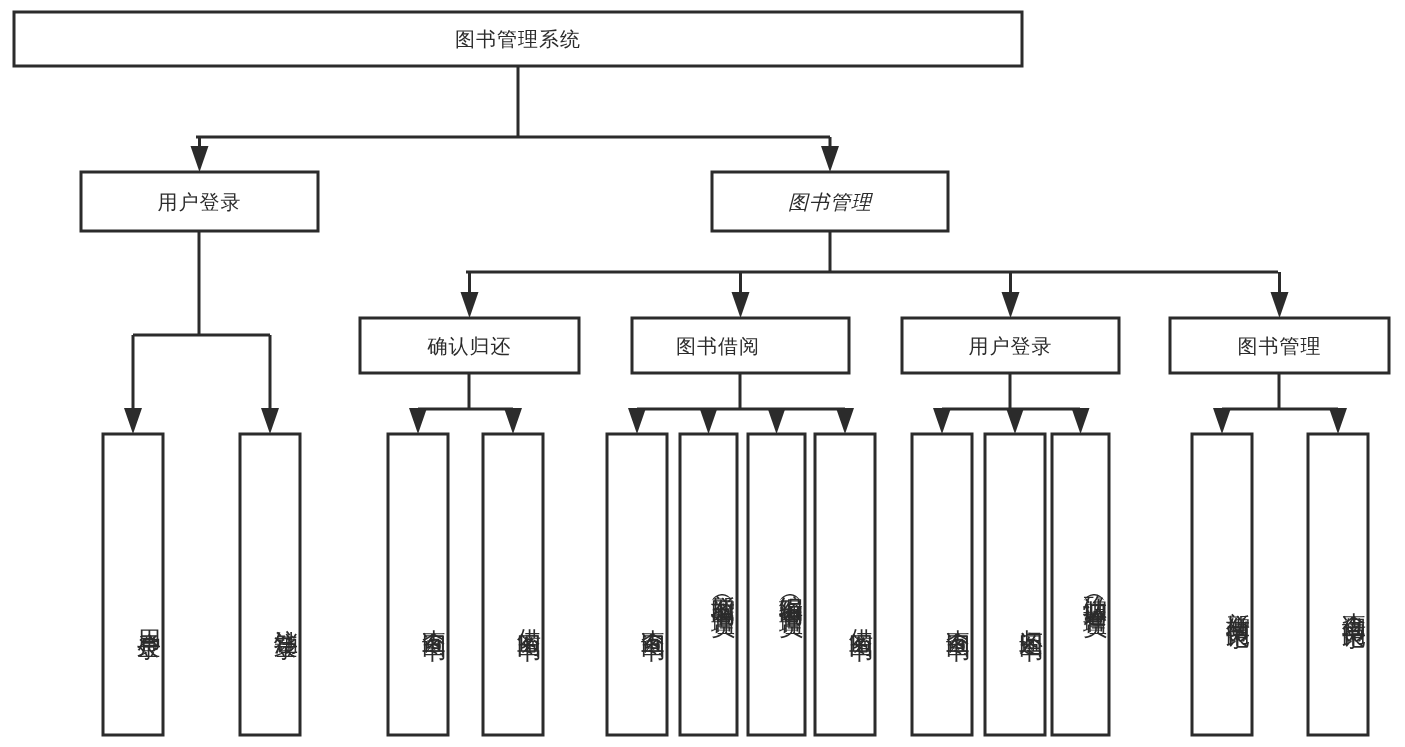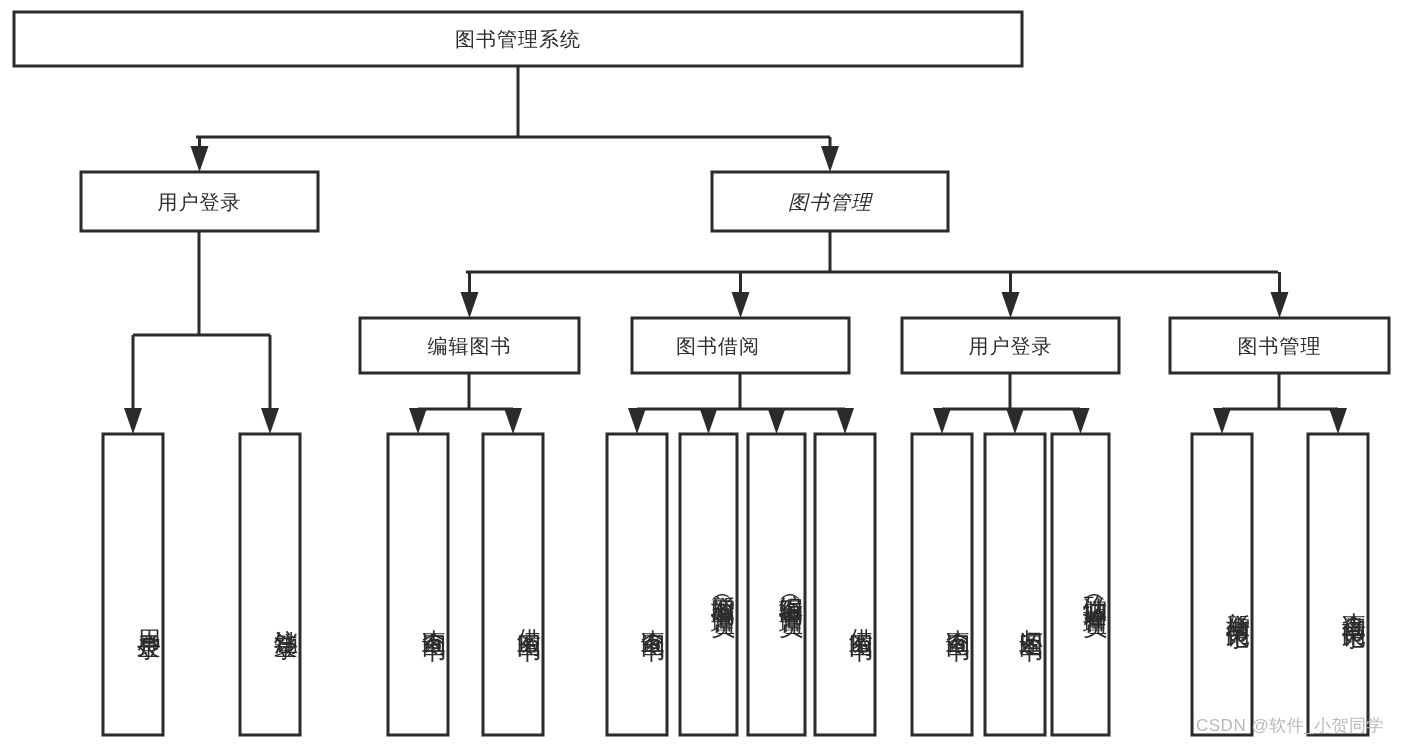--- a/index.html
+++ b/index.html
@@ -123,32 +123,31 @@
         <rect x="985" y="434" width="60" height="301" class="node-box"></rect>
         <rect x="1052" y="434" width="57" height="301" class="node-box"></rect>
         <rect x="1192" y="434" width="60" height="301" class="node-box"></rect>
         <rect x="1308" y="434" width="60" height="301" class="node-box"></rect>
       </g>
   </svg>
   <div id="labels-layer">
       <div class="node-label label-h" style="left: 14px; top: 12px; width: 1008px; height: 54px;">图书管理系统</div>
       <div class="node-label label-h" style="left: 81px; top: 172px; width: 237px; height: 59px;">用户登录</div>
       <div class="node-label label-h" style="left: 712px; top: 172px; width: 236px; height: 59px; font-style: italic;">图书管理</div>
-      <div class="node-label label-h" style="left: 360px; top: 318px; width: 219px; height: 55px;">编辑图书</div>
+      <div class="node-label label-h" style="left: 360px; top: 318px; width: 219px; height: 55px;">确认归还</div>
       <div class="node-label label-h" style="left: 632px; top: 318px; width: 172px; height: 55px;">图书借阅</div>
       <div class="node-label label-h" style="left: 902px; top: 318px; width: 217px; height: 55px;">用户登录</div>
       <div class="node-label label-h" style="left: 1170px; top: 318px; width: 219px; height: 55px;">图书管理</div>
       <div class="node-label label-v" style="left: 103px; top: 434px; width: 60px; height: 301px; align-items: flex-start; justify-content: center; padding-top: 62.5px; box-sizing: border-box;">用户登录</div>
       <div class="node-label label-v" style="left: 240px; top: 434px; width: 60px; height: 301px; align-items: flex-start; justify-content: center; padding-top: 62.5px; box-sizing: border-box;">注销登录</div>
       <div class="node-label label-v" style="left: 388px; top: 434px; width: 60px; height: 301px; align-items: flex-start; justify-content: center; padding-top: 62.5px; box-sizing: border-box;">查询图书</div>
       <div class="node-label label-v" style="left: 483px; top: 434px; width: 60px; height: 301px; align-items: flex-start; justify-content: center; padding-top: 62.5px; box-sizing: border-box;">借阅图书</div>
       <div class="node-label label-v" style="left: 607px; top: 434px; width: 60px; height: 301px; align-items: flex-start; justify-content: center; padding-top: 62.5px; box-sizing: border-box;">查询图书</div>
       <div class="node-label label-v" style="left: 680px; top: 434px; width: 57px; height: 301px; align-items: flex-start; justify-content: center; padding-top: 8px; box-sizing: border-box;">新增图书（管理员）</div>
       <div class="node-label label-v" style="left: 748px; top: 434px; width: 57px; height: 301px; align-items: flex-start; justify-content: center; padding-top: 8px; box-sizing: border-box;">编辑图书（管理员）</div>
       <div class="node-label label-v" style="left: 815px; top: 434px; width: 60px; height: 301px; align-items: flex-start; justify-content: center; padding-top: 62.5px; box-sizing: border-box;">借阅图书</div>
       <div class="node-label label-v" style="left: 912px; top: 434px; width: 60px; height: 301px; align-items: flex-start; justify-content: center; padding-top: 62.5px; box-sizing: border-box;">查询图书</div>
       <div class="node-label label-v" style="left: 985px; top: 434px; width: 60px; height: 301px; align-items: flex-start; justify-content: center; padding-top: 62.5px; box-sizing: border-box;">归还图书</div>
       <div class="node-label label-v" style="left: 1052px; top: 434px; width: 57px; height: 301px; align-items: flex-start; justify-content: center; padding-top: 8px; box-sizing: border-box;">确认归还（管理员）</div>
       <div class="node-label label-v" style="left: 1192px; top: 434px; width: 60px; height: 301px; align-items: flex-start; justify-content: center; padding-top: 35.5px; box-sizing: border-box;">新增借阅记录</div>
       <div class="node-label label-v" style="left: 1308px; top: 434px; width: 60px; height: 301px; align-items: flex-start; justify-content: center; padding-top: 35.5px; box-sizing: border-box;">查询借阅记录</div>
     </div>
-  <div class="watermark" style="left: 1196px; top: 714px;">CSDN @软件_小贺同学</div>
 </div>
 
 </body></html>

